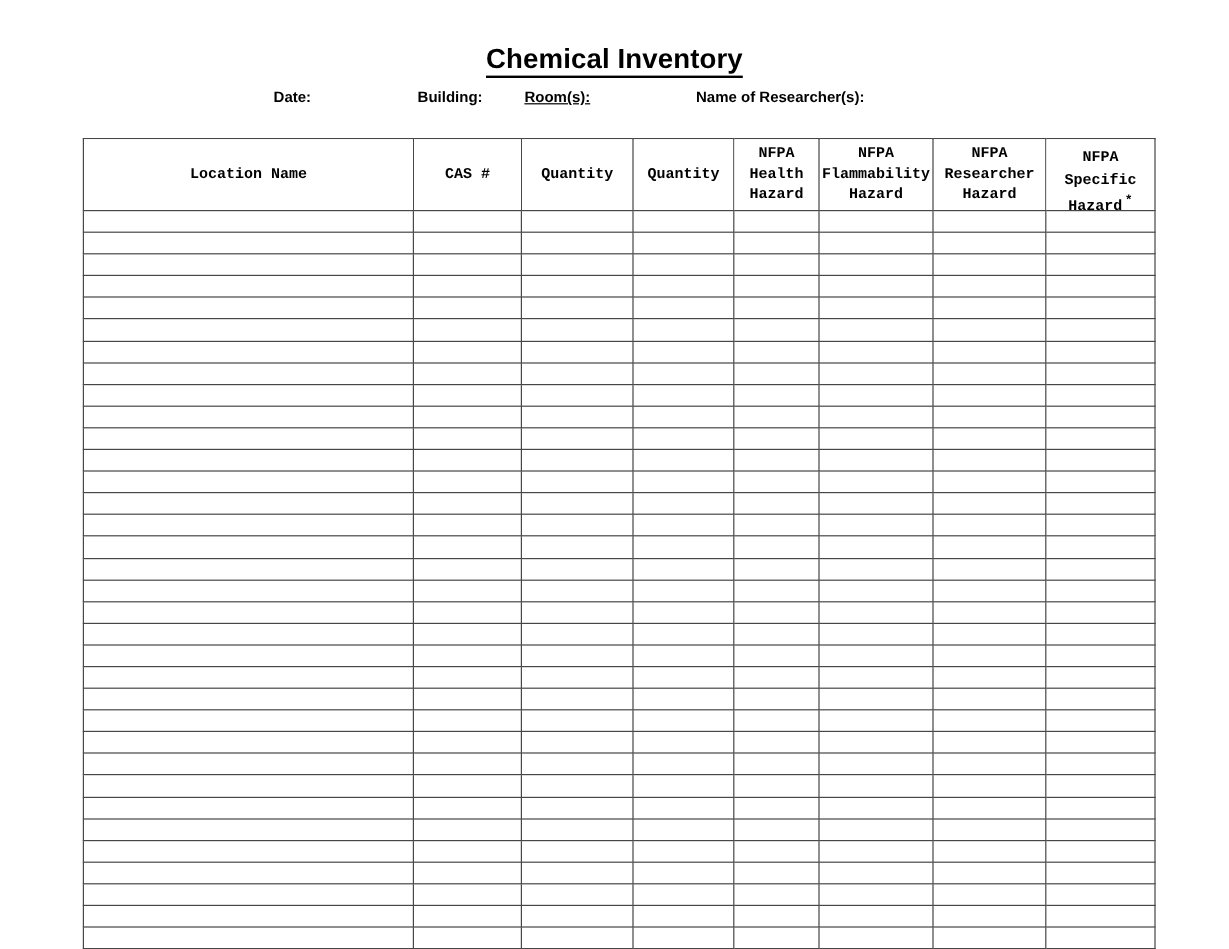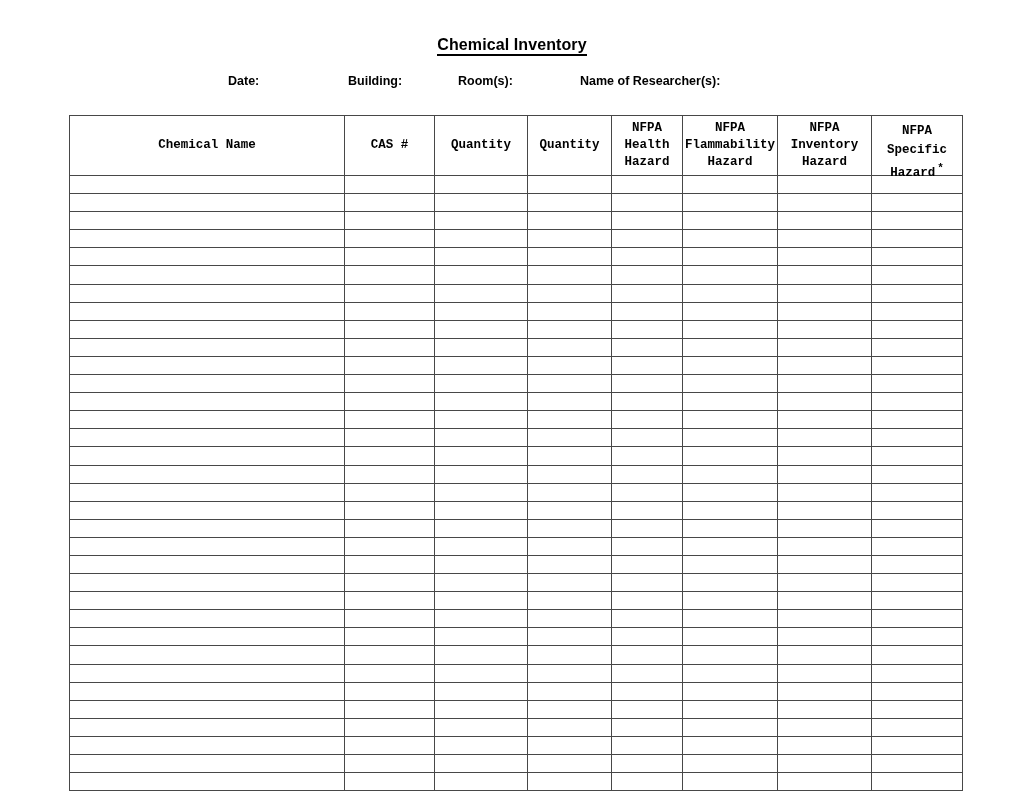--- a/index.html
+++ b/index.html
@@ -17,21 +17,21 @@
     overflow: hidden;
   }
 
   
   .page-title {
     position: absolute;
     left: 0;
     top: 36px;
     width: 1024px;
     text-align: center;
-    font-size: 16px;
+    font-size: 23px;
     font-weight: bold;
     letter-spacing: 0.1px;
   }
   .page-title span {
     border-bottom: 2px solid #000;
     padding-bottom: 1px;
   }
 
   
   .meta-row {
@@ -43,21 +43,21 @@
     font-size: 12.5px;
     font-weight: bold;
   }
   .meta-label {
     position: absolute;
     white-space: nowrap;
     top: 0;
   }
   .meta-date      { left: 228px; }
   .meta-building  { left: 348px; }
-  .meta-rooms     { left: 458px; }
+  .meta-rooms     { left: 437px; text-decoration: underline; }
   .meta-researcher{ left: 580px; }
 
   
   .inv-table-wrap {
     position: absolute;
     left: 69px;
     top: 115px;
     width: 885px;
   }
   table.inv-table {
@@ -122,21 +122,21 @@
   <span class="meta-label meta-building">Building:</span>
   <span class="meta-label meta-rooms">Room(s):</span>
   <span class="meta-label meta-researcher">Name of Researcher(s):</span>
 </div>
 
 <div class="inv-table-wrap">
   <table class="inv-table">
     <thead>
       <tr>
         <th class="col-name">
-          <span class="hdr-line">Chemical Name</span>
+          <span class="hdr-line">Location Name</span>
         </th>
         <th class="col-cas">
           <span class="hdr-line">CAS #</span>
         </th>
         <th class="col-qty">
           <span class="hdr-line">Quantity</span>
         </th>
         <th class="col-location">
           <span class="hdr-line">Quantity</span>
         </th>
@@ -145,21 +145,21 @@
           <span class="hdr-line">Health</span>
           <span class="hdr-line">Hazard</span>
         </th>
         <th class="col-flamm">
           <span class="hdr-line">NFPA</span>
           <span class="hdr-line">Flammability</span>
           <span class="hdr-line">Hazard</span>
         </th>
         <th class="col-react">
           <span class="hdr-line">NFPA</span>
-          <span class="hdr-line">Inventory</span>
+          <span class="hdr-line">Researcher</span>
           <span class="hdr-line">Hazard</span>
         </th>
         <th class="col-specific">
           <span class="hdr-stack">
             <span class="hdr-line">NFPA</span>
             <span class="hdr-line">Specific</span>
             <span class="hdr-line"><span>Hazard</span><span class="hdr-asterisk">*</span></span>
           </span>
         </th>
       </tr>

